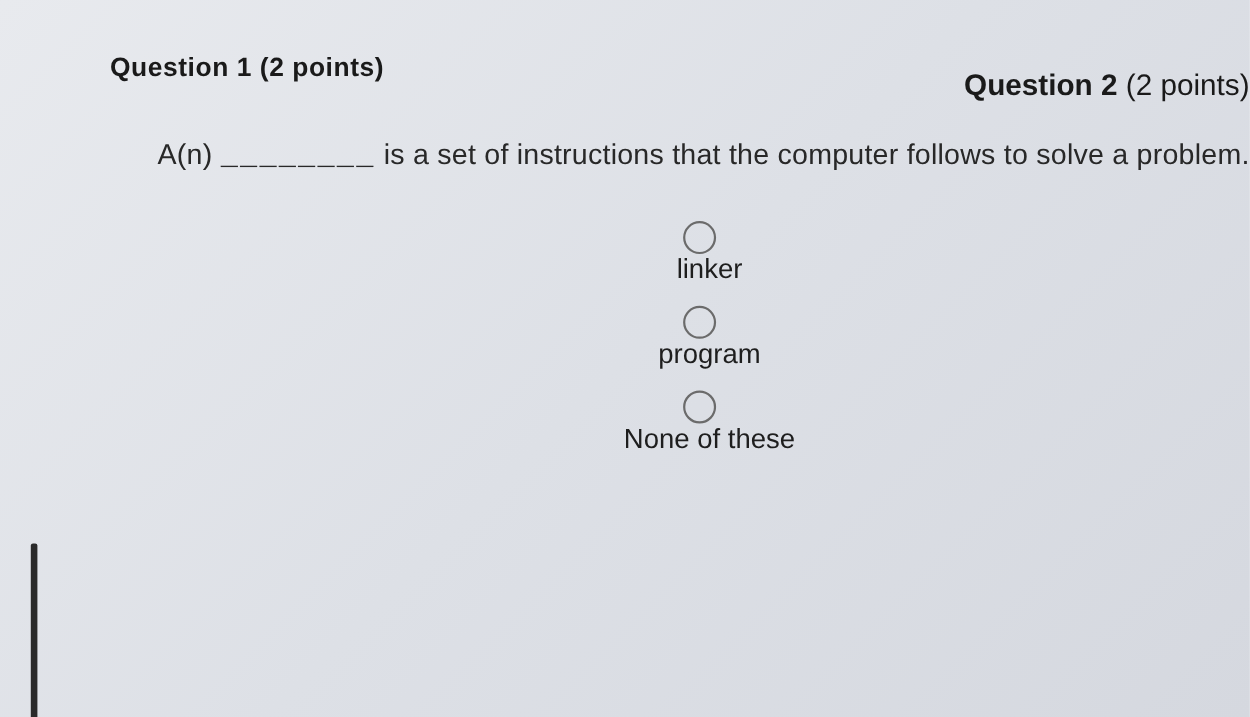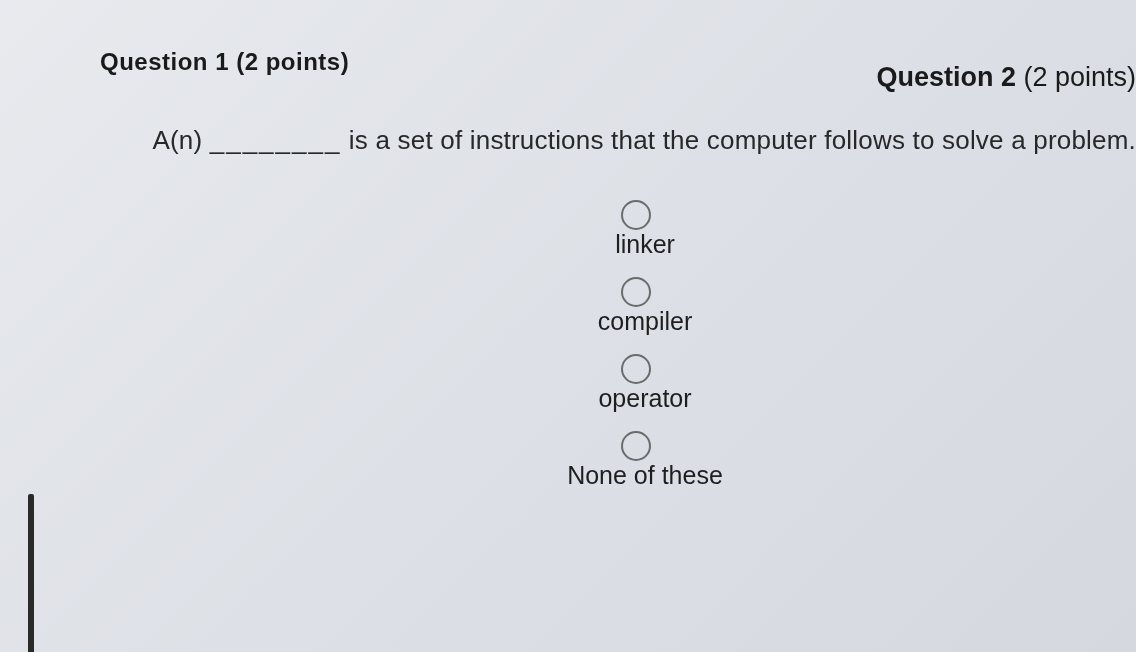--- a/index.html
+++ b/index.html
@@ -67,20 +67,21 @@
   .q2-text {
     font-size: 26px;
     color: #282828;
     margin-top: 32px;
     margin-left: 14px;
     letter-spacing: 0.2px;
   }
   .blank {
     display: inline-block;
     letter-spacing: 2px;
+    font-family: Liberation Mono, monospace;
   }
   .q2-options {
     margin-top: 44px;
     margin-left: 70px;
   }
   .q2-options .option { margin-bottom: 18px; flex-direction: column; }
   .side-indicator {
     position: absolute;
     left: 28px;
     top: 432px;
@@ -108,25 +109,21 @@
     <div class="q2-text">
       <span>A(n) </span><span class="blank">________</span><span> is a set of instructions that the computer follows to solve a problem.</span>
     </div>
     <div class="q2-options">
       <div class="option">
         <div class="radio"></div>
         <div class="option-label">linker</div>
       </div>
       <div class="option">
         <div class="radio"></div>
-        <div class="option-label">compiler</div>
-      </div>
-      <div class="option">
-        <div class="radio"></div>
-        <div class="option-label">operator</div>
+        <div class="option-label">program</div>
       </div>
       <div class="option">
         <div class="radio"></div>
         <div class="option-label">None of these</div>
       </div>
     </div>
   </div>
 
   <div class="side-indicator"></div>
 </div>

